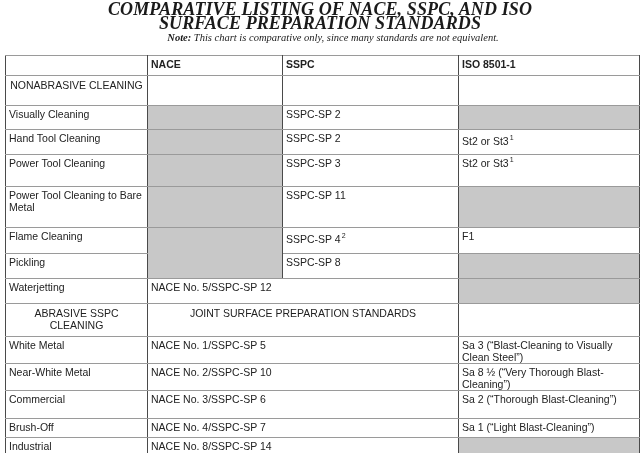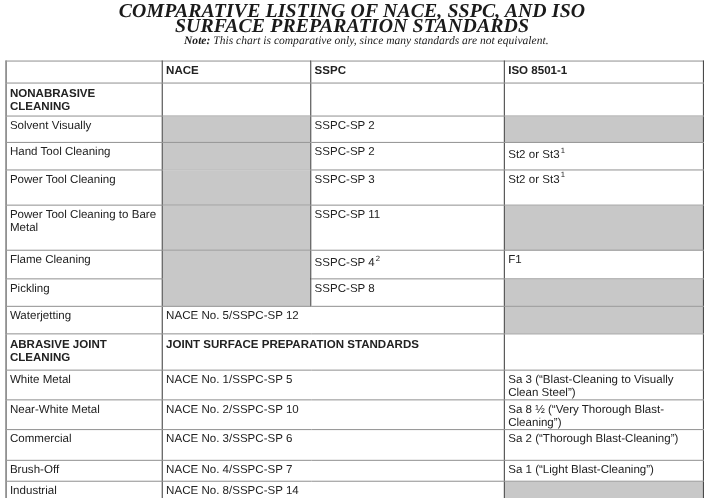--- a/index.html
+++ b/index.html
@@ -56,21 +56,22 @@
       overflow: hidden;
     }
     table.std tr td { border-top-color: #9a9a9a; border-bottom-color: #9a9a9a; }
     table.std td.gray { background: #c8c8c8; }
     table.std td.hdr {
       font-weight: bold;
       text-align: left;
       padding-top: 2px;
     }
     table.std td.sec {
-      font-weight: bold;
+      font-weight: normal;
+      text-align: center;
       padding-top: 3px;
     }
     table.std td.center { text-align: left; }
     sup.fn {
       font-size: 7px;
       vertical-align: top;
       position: relative;
       top: -3px;
       margin-left: 1px;
     }
@@ -102,21 +103,21 @@
   </tr>
 
   <tr style="height:30px">
     <td class="sec">NONABRASIVE CLEANING</td>
     <td></td>
     <td></td>
     <td></td>
   </tr>
 
   <tr style="height:24px">
-    <td>Solvent Visually</td>
+    <td>Visually Cleaning</td>
     <td class="gray"></td>
     <td>SSPC-SP 2</td>
     <td class="gray"></td>
   </tr>
 
   <tr style="height:25px">
     <td>Hand Tool Cleaning</td>
     <td class="gray"></td>
     <td>SSPC-SP 2</td>
     <td class="pad-top"><span>St2 or St3</span><sup class="fn">1</sup></td>
@@ -149,21 +150,21 @@
     <td class="gray"></td>
   </tr>
 
   <tr style="height:25px">
     <td>Waterjetting</td>
     <td colspan="2" class="center">NACE No. 5/SSPC-SP 12</td>
     <td class="gray"></td>
   </tr>
 
   <tr style="height:33px">
-    <td class="sec">ABRASIVE JOINT CLEANING</td>
+    <td class="sec">ABRASIVE SSPC CLEANING</td>
     <td colspan="2" class="sec">JOINT SURFACE PREPARATION STANDARDS</td>
     <td></td>
   </tr>
 
   <tr style="height:27px">
     <td>White Metal</td>
     <td colspan="2" class="center">NACE No. 1/SSPC-SP 5</td>
     <td>Sa 3 (“Blast-Cleaning to Visually Clean Steel”)</td>
   </tr>
 

